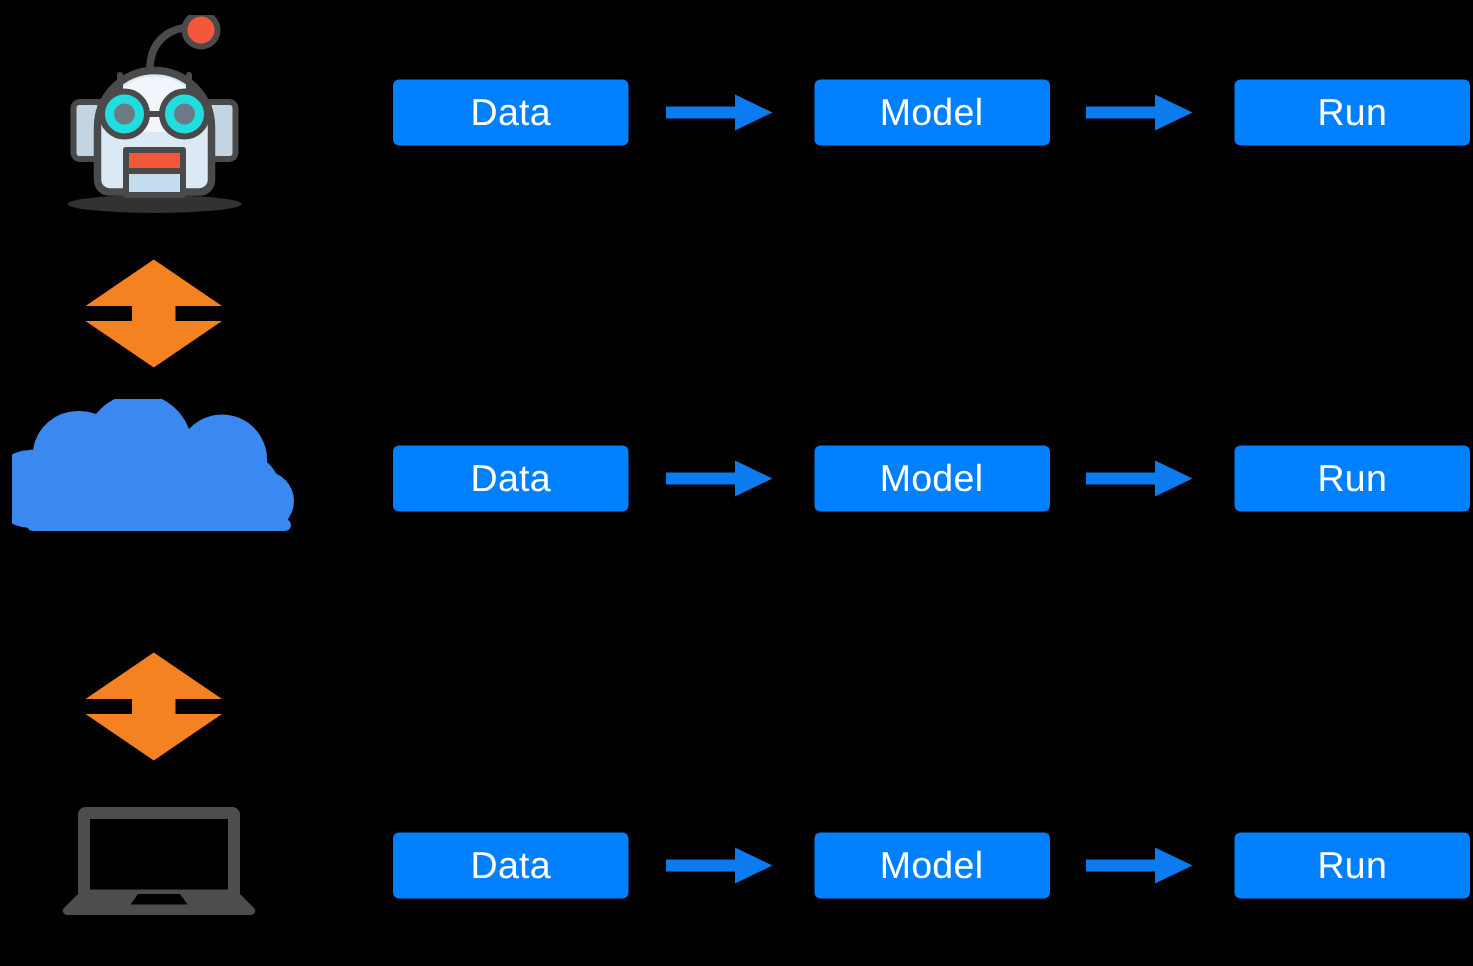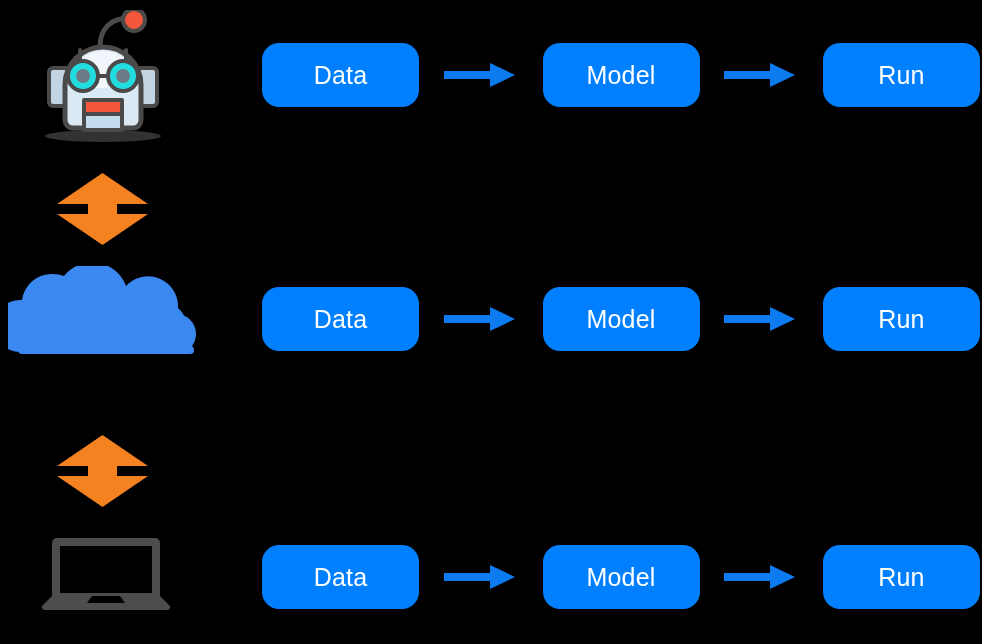--- a/index.html
+++ b/index.html
@@ -48,23 +48,23 @@
     top: 41px;
     width: 718px;
     height: 48px;
     display: flex;
     align-items: center;
     justify-content: space-between;
   }
 
   .node {
     width: 157px;
-    height: 64px;
+    height: 44px;
     background: #0080ff;
-    border-radius: 17px;
+    border-radius: 4px;
     display: flex;
     align-items: center;
     justify-content: center;
     box-sizing: border-box;
   }
   .node-label {
     color: #ffffff;
     font-size: 25px;
     font-family: "Liberation Sans", sans-serif;
     line-height: 1;

